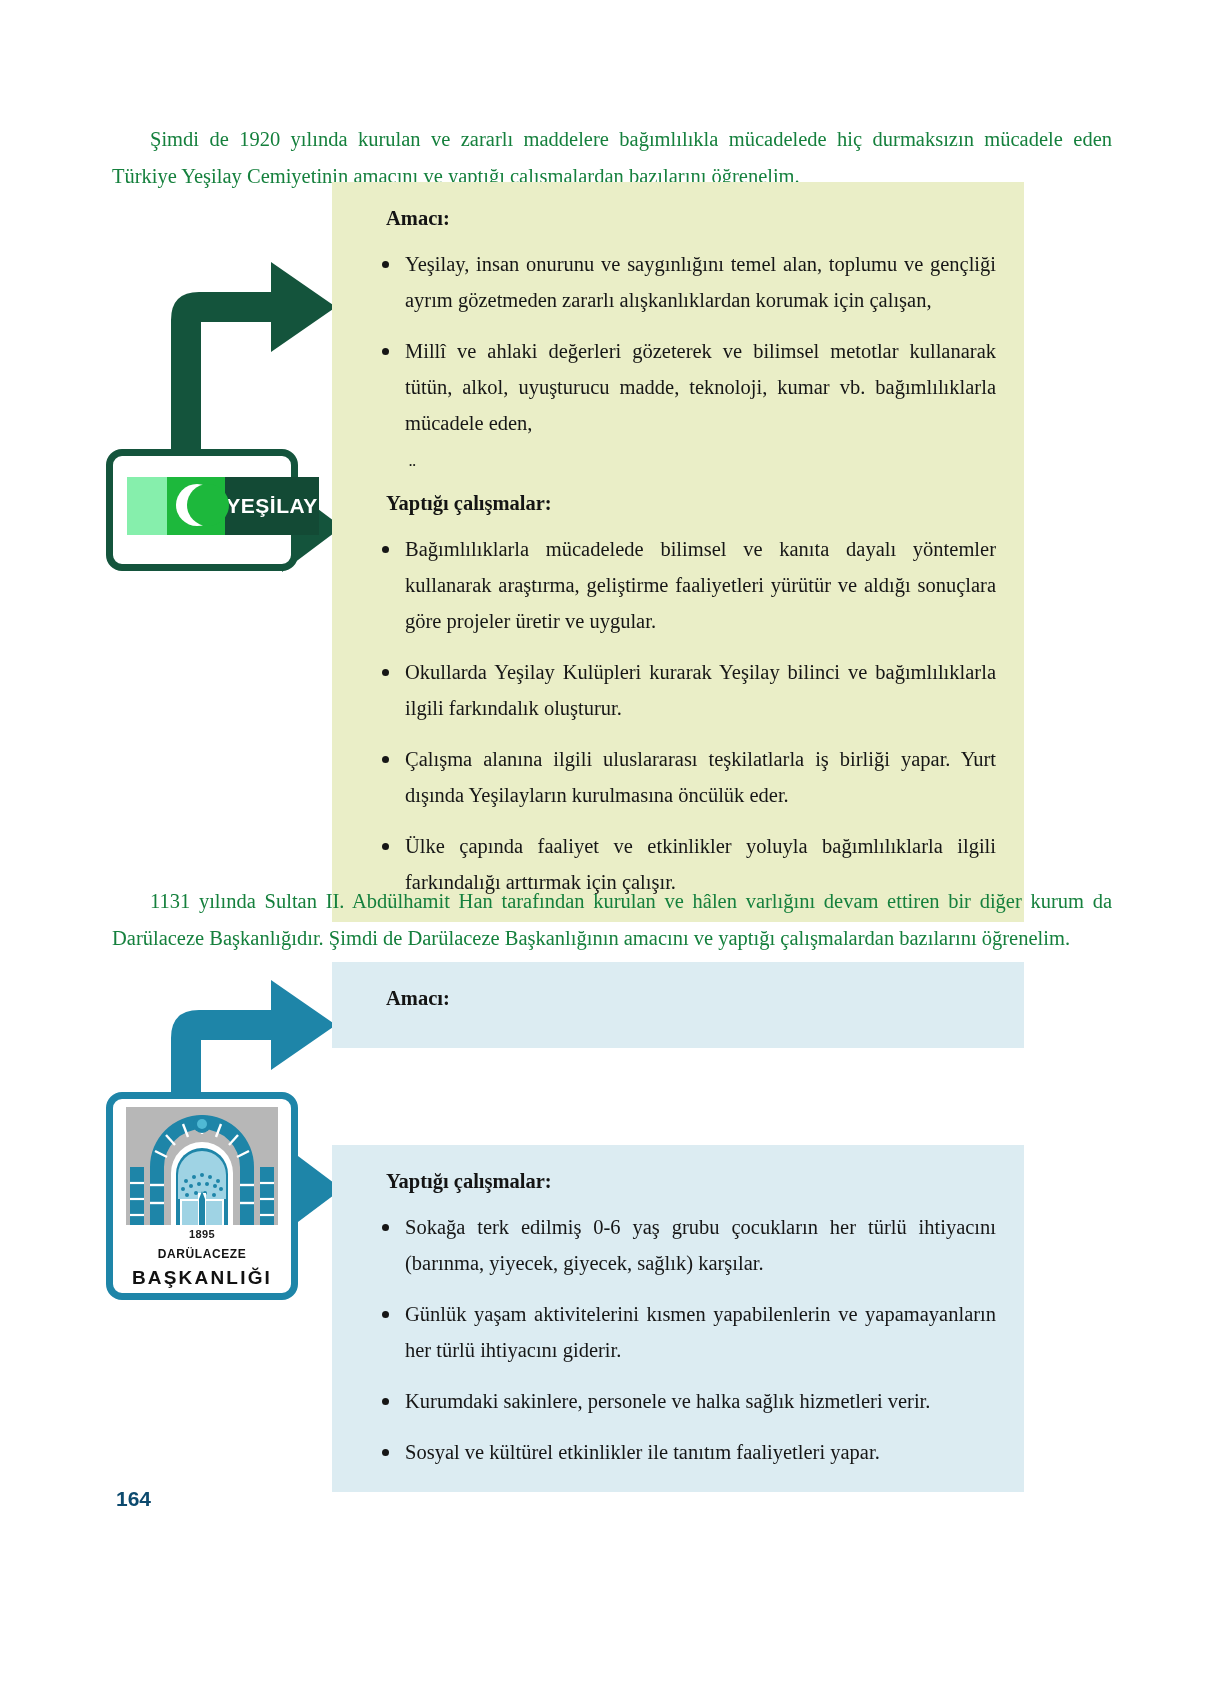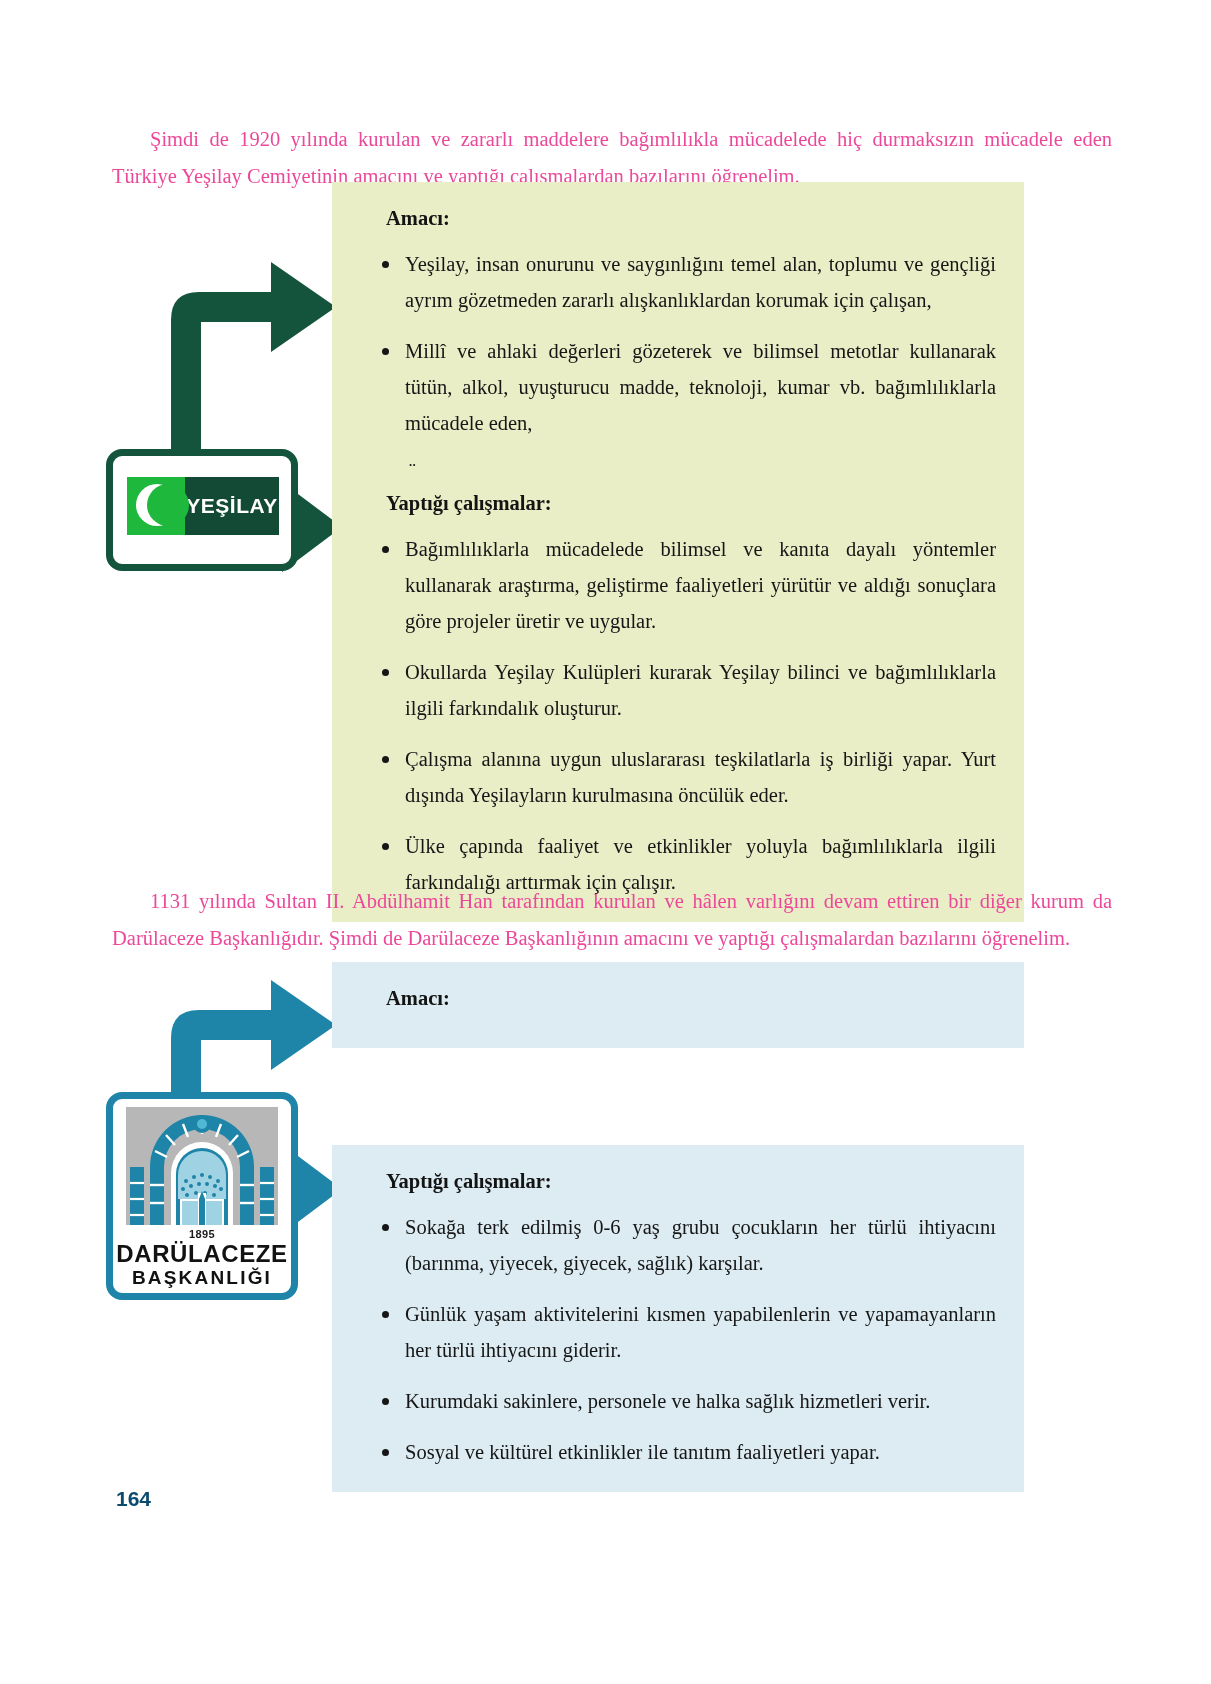--- a/index.html
+++ b/index.html
@@ -21,21 +21,21 @@
     inset: 0;
   }
 
   
   .para {
     position: absolute;
     font-size: 20.5px;
     line-height: 37px;
     text-align: justify;
     text-indent: 38px;
-    color: #ec4899;
+    color: #15803d;
     -webkit-hyphens: none;
     hyphens: none;
   }
   #para-yesilay  { left: 112px; top: 100px;  width: 1000px; }
   #para-daruleceze { left: 112px; top: 862px; width: 1000px; }
 
   
   .box {
     position: absolute;
     box-sizing: border-box;
@@ -107,21 +107,22 @@
     height: 122px;
     border: 7px solid #14543c;
   }
   .yesilay-mark {
     position: absolute;
     left: 14px;
     top: 21px;
     width: 152px;
     height: 58px;
     display: flex;
-    background: #000000;
+    background: #86efac;
+    padding-left: 40px;
   }
   .yesilay-crescent-box {
     width: 58px;
     height: 58px;
     background: #1db83c;
     position: relative;
     flex: 0 0 auto;
   }
   .yesilay-crescent-box::before {
     content: "";
@@ -179,21 +180,21 @@
     font-family: "Liberation Sans", sans-serif;
     font-size: 11px;
     font-weight: bold;
     color: #1a1a1a;
     margin-top: 3px;
     letter-spacing: 0.4px;
   }
   .dar-name {
     font-family: "Liberation Sans", sans-serif;
     font-weight: bold;
-    font-size: 24px;
+    font-size: 12px;
     color: #121212;
     letter-spacing: 0.6px;
     line-height: 24px;
     margin-top: 2px;
   }
   .dar-sub {
     font-family: "Liberation Sans", sans-serif;
     font-weight: bold;
     font-size: 19px;
     color: #121212;
@@ -233,21 +234,21 @@
       <li>Millî ve ahlaki değerleri gözeterek ve bilimsel metotlar kullanarak tütün, alkol, uyuşturucu madde, teknoloji, kumar vb. bağımlılıklarla mücadele eden,</li>
       <li>Önleyici ve rehabilite edici halk sağlığı çalışmaları yürüten bir sivil toplum kuruluşudur.</li>
     </ul>
   </div>
 
   <div id="box-yesilay-calismalar" class="box green">
     <div class="box-title">Yaptığı çalışmalar:</div>
     <ul class="box-list">
       <li>Bağımlılıklarla mücadelede bilimsel ve kanıta dayalı yöntemler kullanarak araştırma, geliştirme faaliyetleri yürütür ve aldığı sonuçlara göre projeler üretir ve uygular.</li>
       <li>Okullarda Yeşilay Kulüpleri kurarak Yeşilay bilinci ve bağımlılıklarla ilgili farkındalık oluşturur.</li>
-      <li>Çalışma alanına uygun uluslararası teşkilatlarla iş birliği yapar. Yurt dışında Yeşilayların kurulmasına öncülük eder.</li>
+      <li>Çalışma alanına ilgili uluslararası teşkilatlarla iş birliği yapar. Yurt dışında Yeşilayların kurulmasına öncülük eder.</li>
       <li>Ülke çapında faaliyet ve etkinlikler yoluyla bağımlılıklarla ilgili farkındalığı arttırmak için çalışır.</li>
     </ul>
   </div>
 
   <div id="logo-yesilay" class="logo-card">
     <div class="yesilay-mark">
       <div class="yesilay-crescent-box"></div>
       <div class="yesilay-wordmark">YEŞİLAY</div>
     </div>
   </div>

